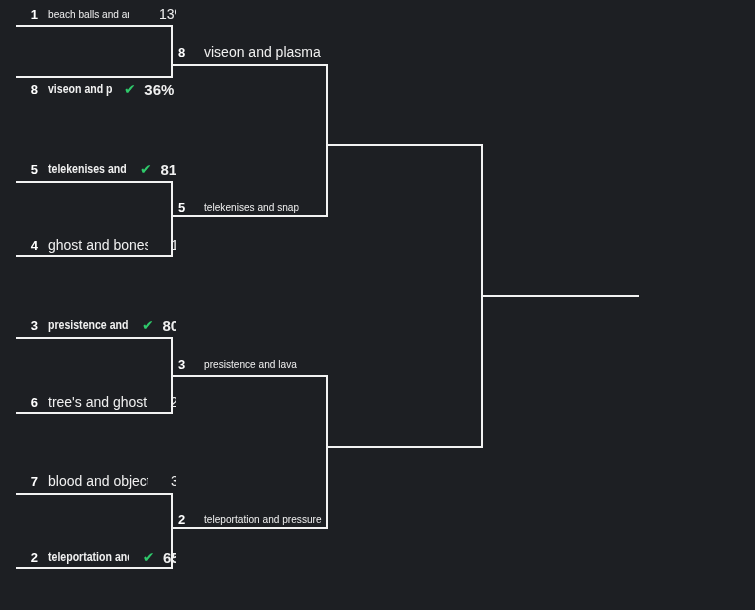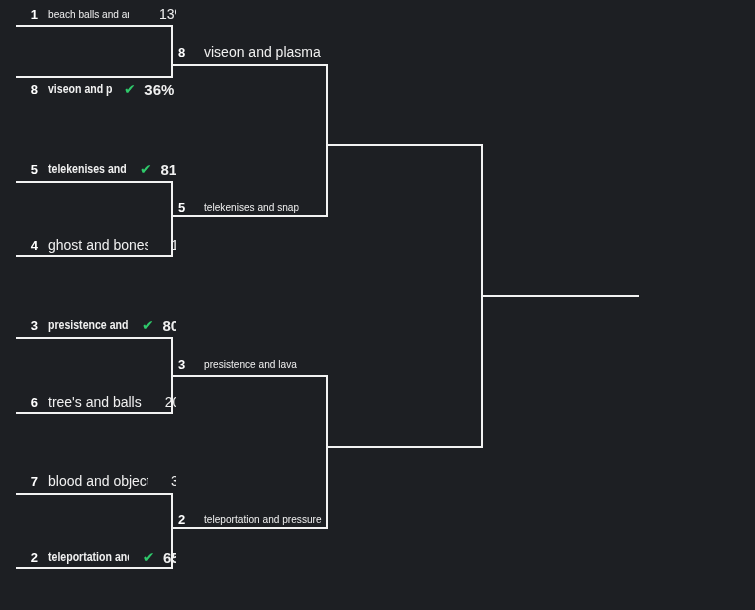--- a/index.html
+++ b/index.html
@@ -136,21 +136,21 @@
   </div>
 
   <div class="entry winner" style="left:16px;top:314px;width:160px;">
     <span class="seed">3</span>
     <span class="tname" style="max-width:92px;">presistence and</span>
     <span class="check" style="color: rgb(47, 201, 107);">✔</span>
     <span class="pct">80%</span>
   </div>
   <div class="entry loser" style="left:16px;top:391px;width:160px;">
     <span class="seed">6</span>
-    <span class="tname" style="max-width:100px;">tree's and balls</span>
+    <span class="tname" style="max-width:100px;">tree's and ghost</span>
     <span class="check" style="color: rgb(47, 201, 107);"></span>
     <span class="pct">20%</span>
   </div>
 
   <div class="entry loser" style="left:16px;top:470px;width:160px;">
     <span class="seed">7</span>
     <span class="tname" style="max-width:100px;">blood and objects</span>
     <span class="check" style="color: rgb(47, 201, 107);"></span>
     <span class="pct">35%</span>
   </div>

